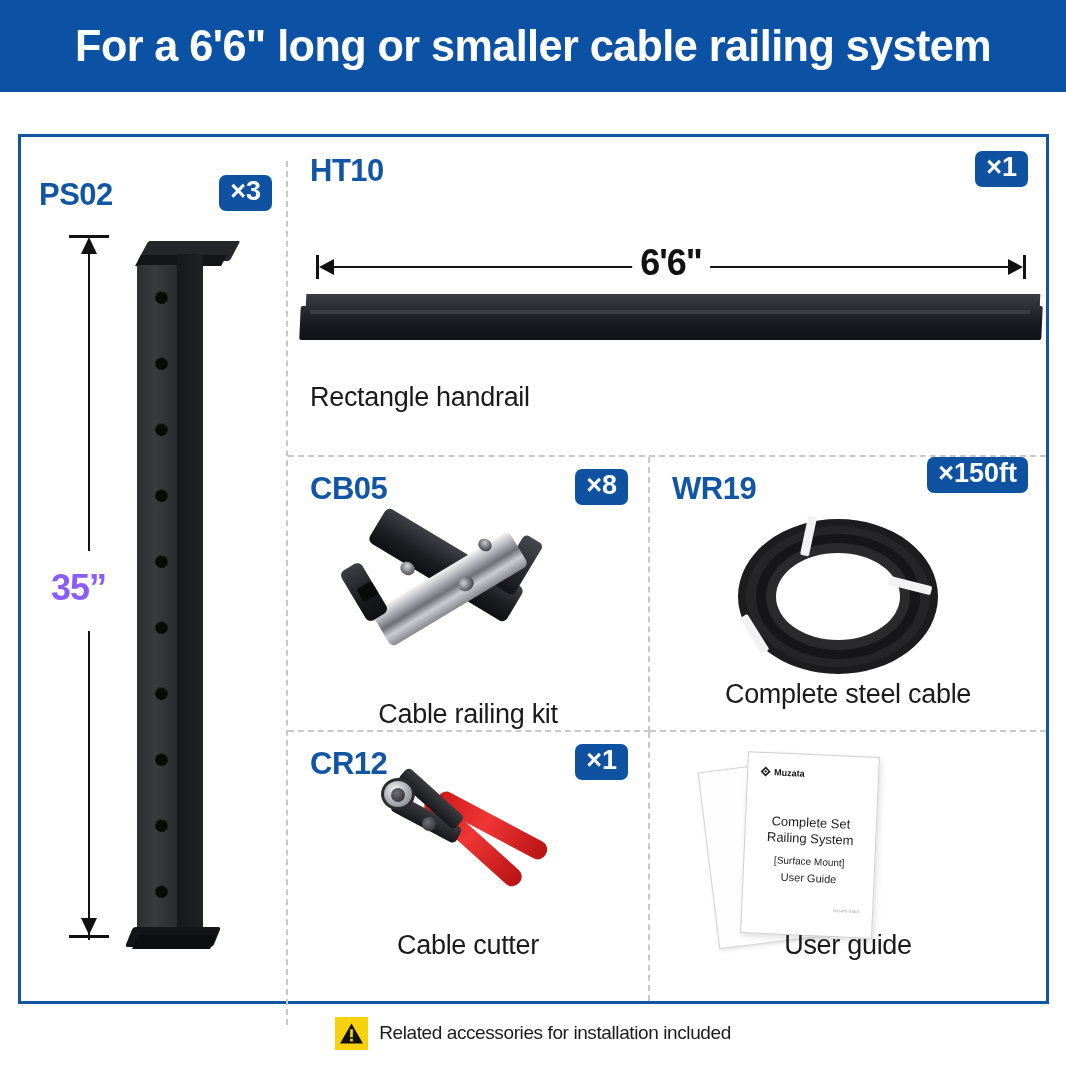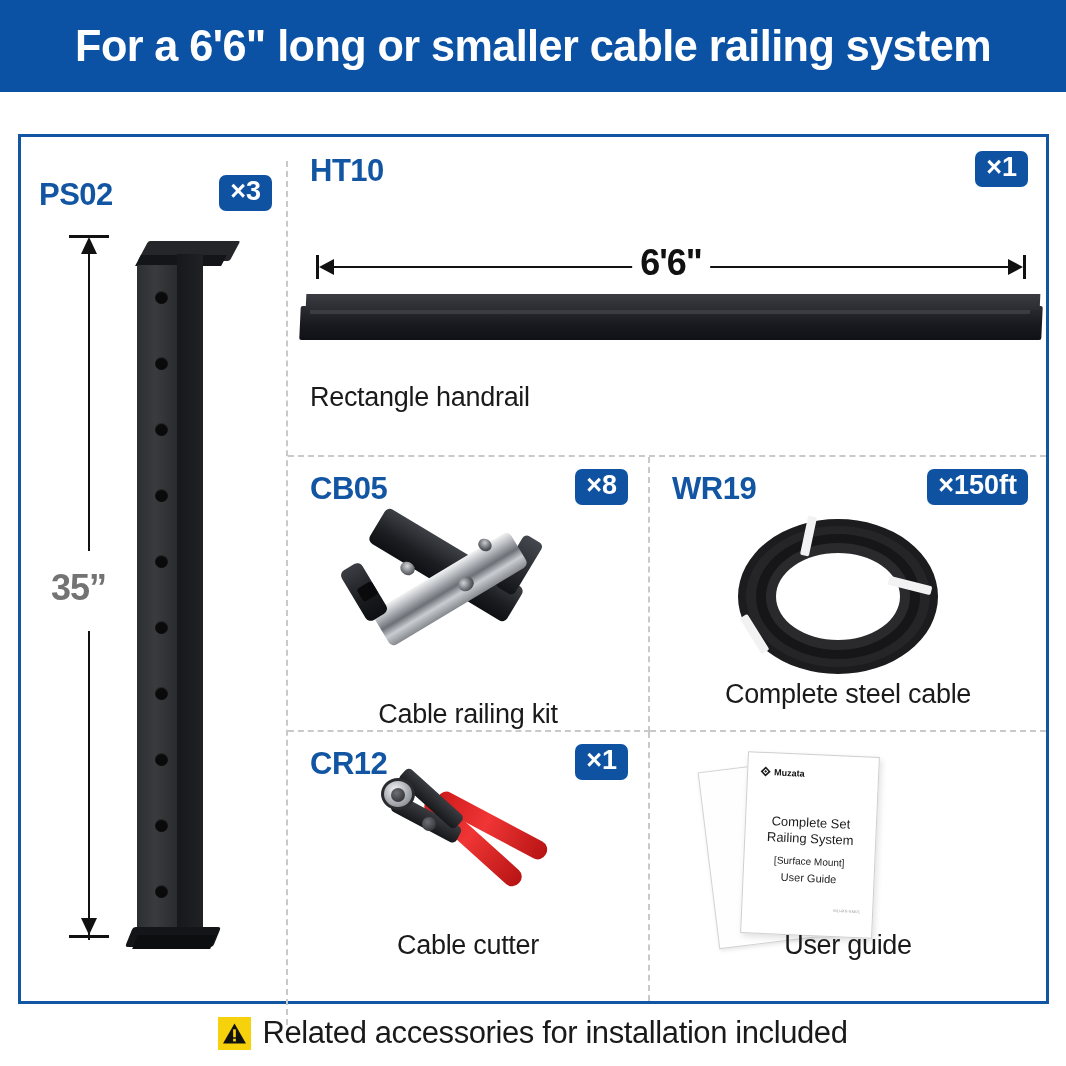--- a/index.html
+++ b/index.html
@@ -100,21 +100,21 @@
     border-bottom: 17px solid #111;
   }
   .arrow-down {
     position: absolute; left: 60px; top: 757px;
     width: 0; height: 0;
     border-left: 8px solid transparent; border-right: 8px solid transparent;
     border-top: 17px solid #111;
   }
   .dim-val {
     position: absolute; left: 30px; top: 406px;
-    font-size: 36px; font-weight: 700; color: #737373; letter-spacing: -1px;
+    font-size: 36px; font-weight: 700; color: #8b5cf6; letter-spacing: -1px;
   }
 
   .post {
     position: absolute; left: 108px; top: 80px; width: 110px; height: 720px;
   }
   .post-toptab {
     position: absolute; left: 14px; top: 0px; width: 92px; height: 20px;
     background: #25262a;
     transform: skewX(-28deg);
     border-radius: 2px;
@@ -311,21 +311,21 @@
   
   .footer {
     position: absolute; left: 0; top: 1008px; width: 1066px; height: 50px;
     display: flex; align-items: center; justify-content: center; gap: 11px;
   }
   .warn-icon {
     width: 33px; height: 33px; background: #f5d20c;
     display: flex; align-items: center; justify-content: center;
   }
   .footer-text {
-    font-size: 31px; color: #1a1a1a; white-space: nowrap; letter-spacing: -0.4px;
+    font-size: 19px; color: #1a1a1a; white-space: nowrap; letter-spacing: -0.4px;
   }
 </style>
 </head>
 <body>
 
 <div id="page">
 
   <div class="banner">
     <div class="banner-title">For a 6'6" long or smaller cable railing system</div>
   </div>
@@ -406,21 +406,21 @@
           <div class="fit-screw1"></div>
           <div class="fit-screw2"></div>
           <div class="fit-screw3"></div>
         </div>
 
         <div class="caption" style="left:50%; transform:translateX(-50%); top:222px;margin-top:20px;">Cable railing kit</div>
       </div>
 
       <div class="cell-wr19">
         <div class="sku" style="left:22px; top:14px;">WR19</div>
-        <div class="badge" style="right:18px; top:12px;">×150ft</div>
+        <div class="badge" style="right:18px; top:0;">×150ft</div>
 
         <div class="coil">
           <div class="coil-ring" style="left:0px;  top:0px;  width:200px; height:155px; border-width:30px;"></div>
           <div class="coil-ring" style="left:8px;  top:7px;  width:184px; height:141px; border-width:24px; border-color:#252528;"></div>
           <div class="coil-ring" style="left:18px; top:15px; width:164px; height:125px; border-width:17px; border-color:#161618;"></div>
           <div class="coil-ring" style="left:28px; top:24px; width:144px; height:107px; border-width:10px; border-color:#2a2a2d;"></div>
           <div class="coil-band" style="left:66px;  top:-3px;  width:9px;  height:40px; transform:rotate(12deg);"></div>
           <div class="coil-band" style="left:12px;  top:94px;  width:9px;  height:42px; transform:rotate(-32deg);"></div>
           <div class="coil-band" style="left:150px; top:62px;  width:44px; height:9px;  transform:rotate(14deg);"></div>
         </div>

